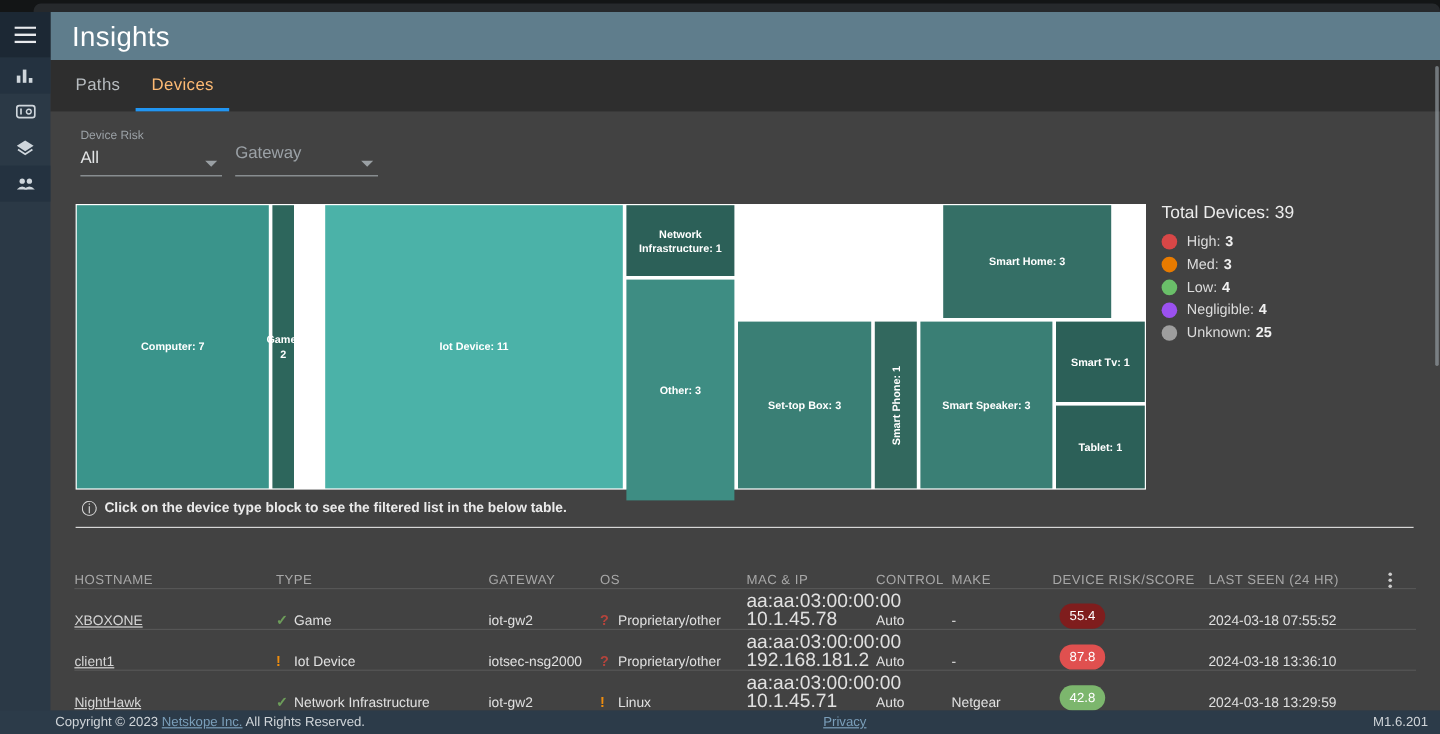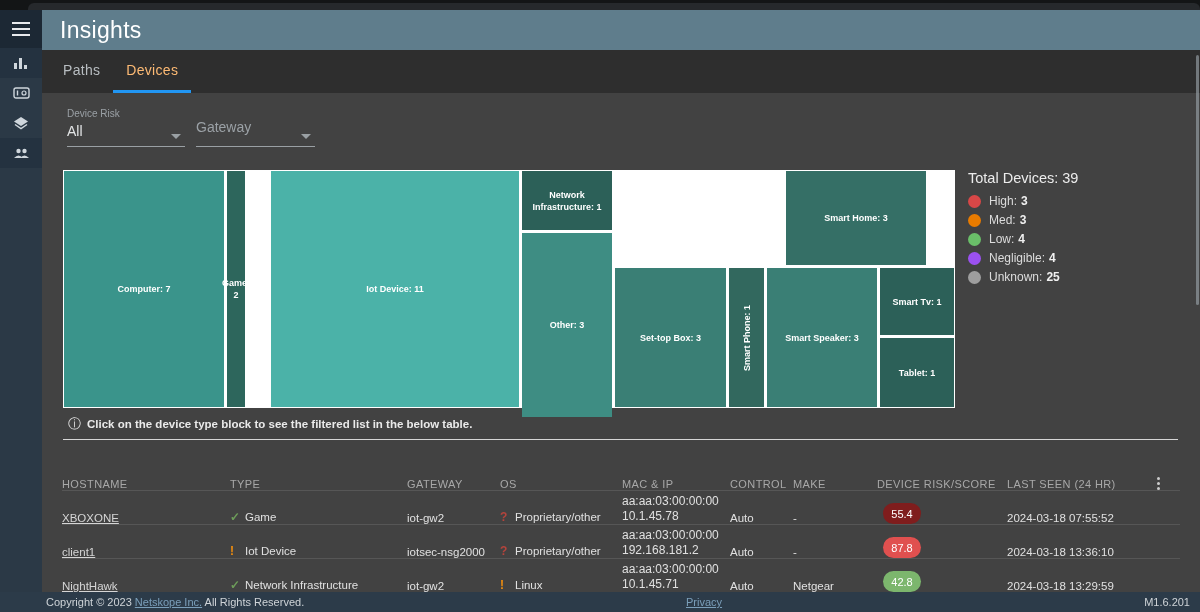--- a/index.html
+++ b/index.html
@@ -73,21 +73,21 @@
   .tbl { position:absolute; left:20px; top:362px; width:1118px; }
   .trow { display:flex; align-items:flex-end; }
   .thead { height:35px; }
   .thead .tc { font-size:11px; color:#a8a8a8; letter-spacing:.4px; }
   .tdata { height:34px; border-top:1px solid #565656; font-size:11.5px; color:#e0e0e0; }
   .tc { padding-right:8px; }
   .c-host{width:168px;} .c-type{width:177px;} .c-gw{width:93px;} .c-os{width:122px;}
   .c-mac{width:108px;} .c-ctl{width:63px;} .c-make{width:84px;} .c-risk{width:130px;} .c-seen{width:138px;} .c-menu{width:35px; display:flex; justify-content:center;}
   .hostlink { color:#d5d5d5; text-decoration:underline; cursor:pointer; }
   .stat-ic { display:inline-block; width:15px; font-weight:bold; font-size:12px; }
-  .mac2 { line-height:15px; font-size:12px; }
+  .mac2 { line-height:15px; font-size:16px; }
   .pill { display:inline-flex; align-items:center; justify-content:center; width:38px; height:21px; border-radius:11px; color:#ffffff; font-size:11px; margin-left:6px; }
   .dots { display:flex; flex-direction:column; gap:2px; cursor:pointer; }
   .dots span { width:3px; height:3px; border-radius:50%; background:#cccccc; }
 
   
   .footer { position:absolute; left:0; top:592px; width:1200px; height:20px; background:#2c3b49; display:flex; align-items:center; font-size:11px; color:#cfd4d8; z-index:25; }
   .footer .fleft { margin-left:46px; }
   .footer a { color:#7b9fba; text-decoration:underline; cursor:pointer; }
   .footer .fpriv { position:absolute; left:686px; }
   .footer .fver { position:absolute; right:10px; }

